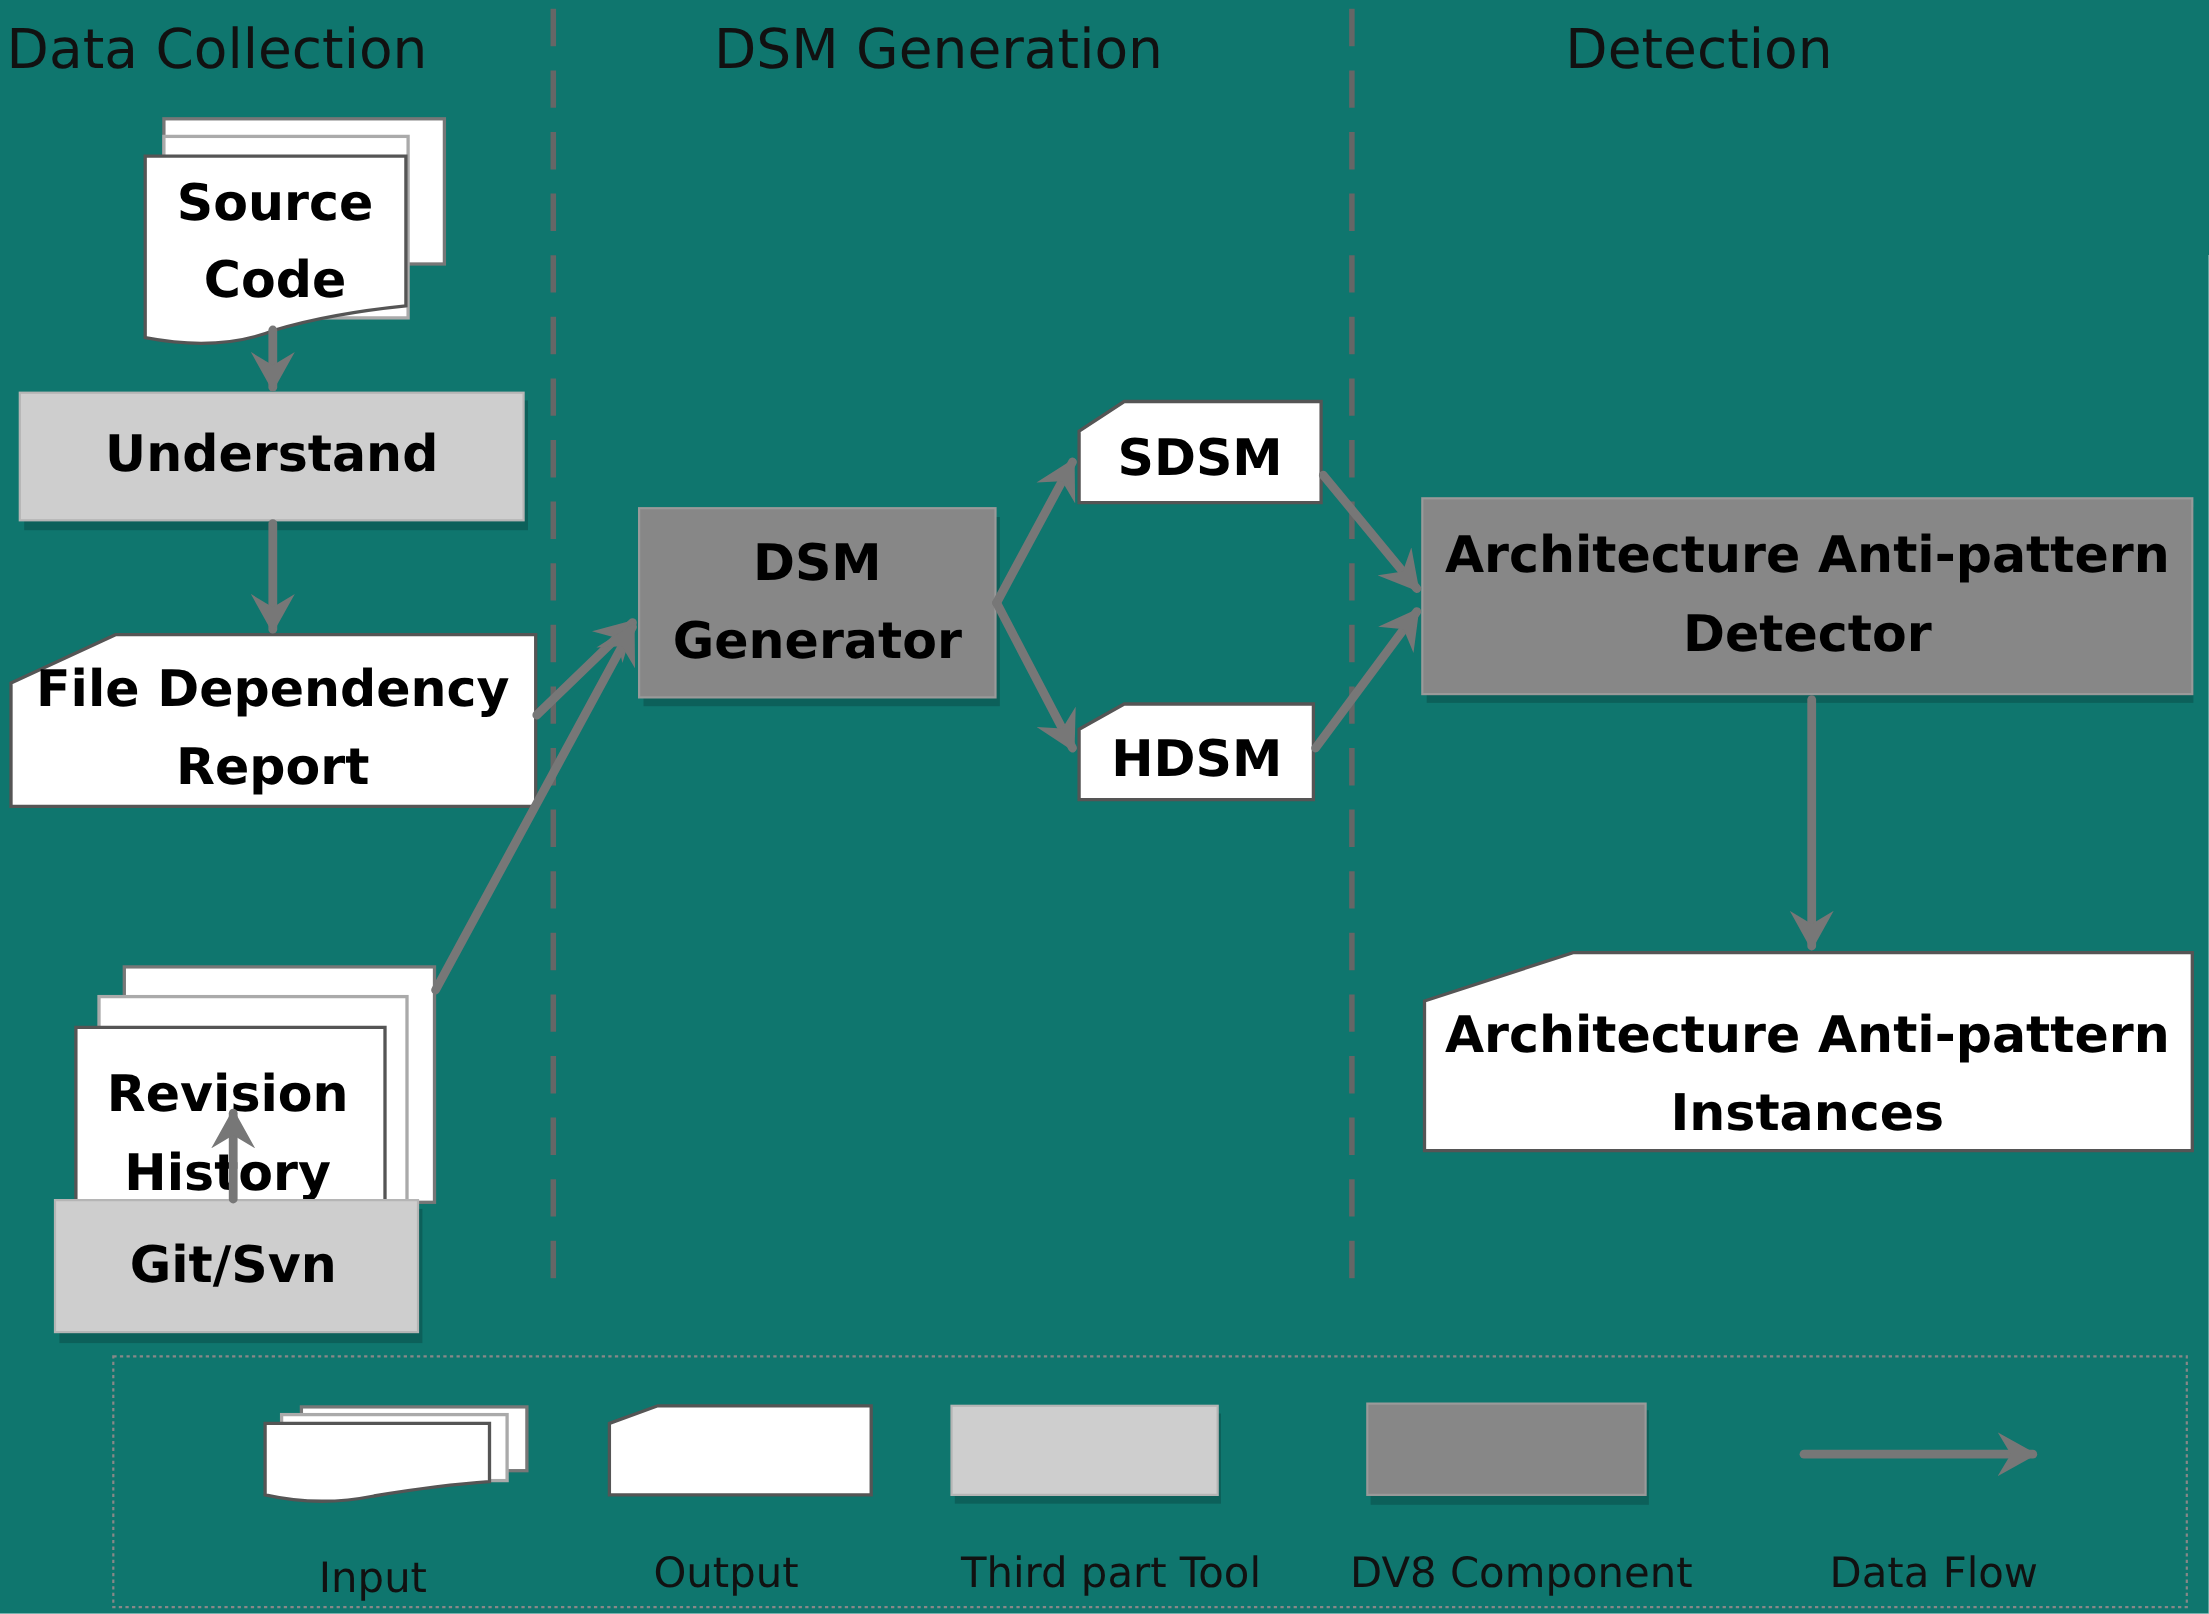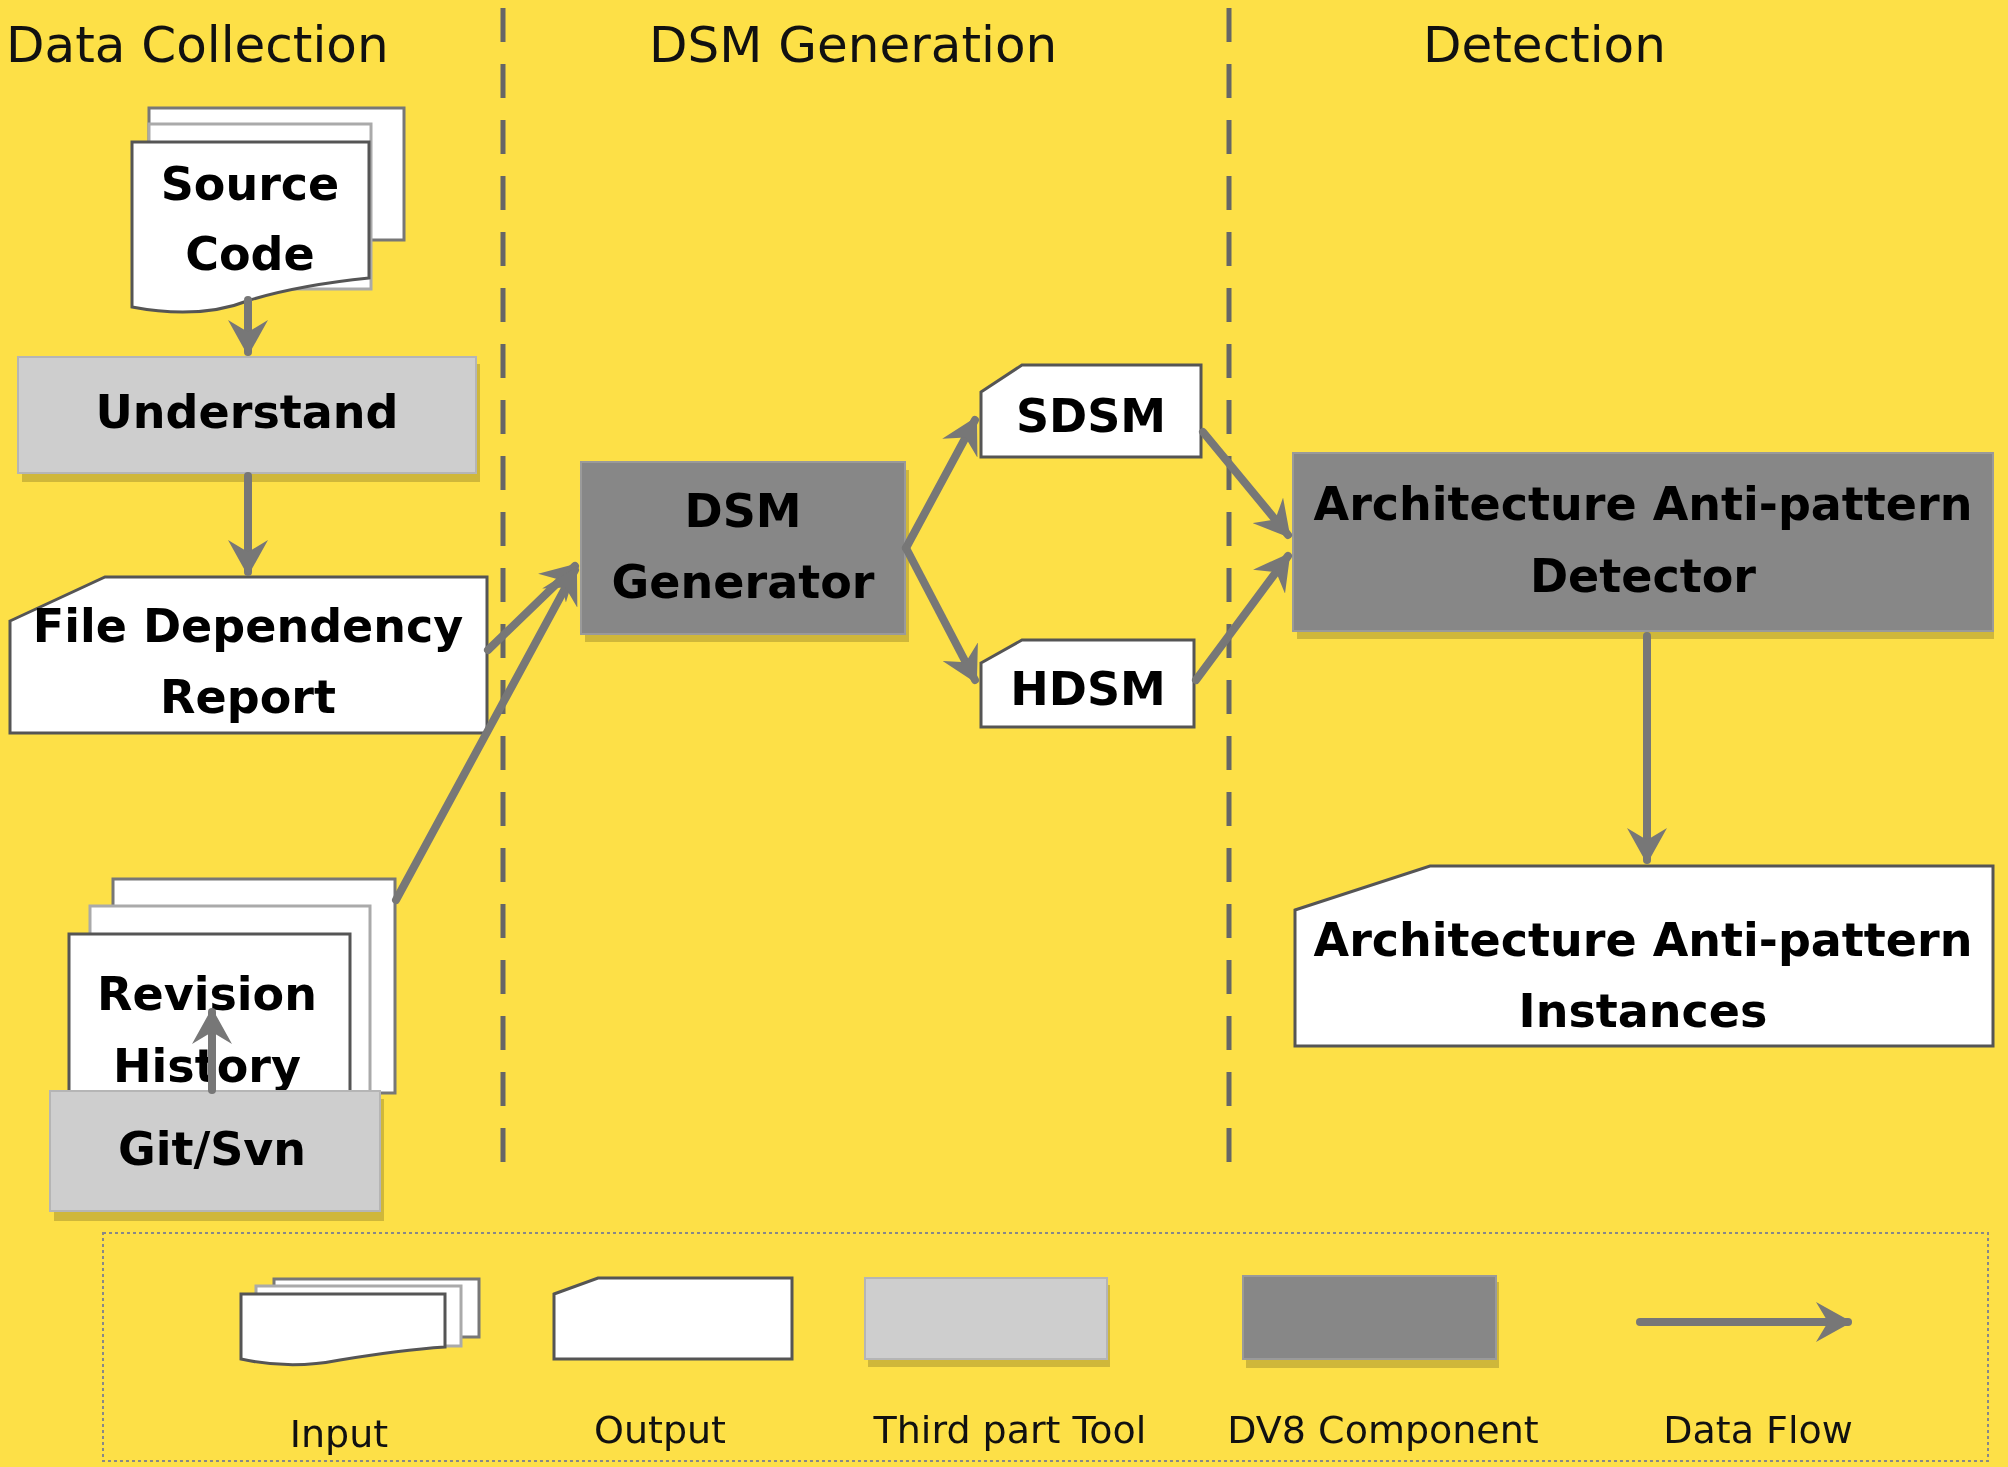--- a/index.html
+++ b/index.html
@@ -1,16 +1,16 @@
 <!DOCTYPE html>
 <html><head>
 <meta charset="utf-8">
 <style>
   html, body { margin: 0; padding: 0; background: #ffffff; }
-  #canvas { position: relative; width: 2008px; height: 1467px; overflow: hidden; background: #fde047;
+  #canvas { position: relative; width: 2008px; height: 1467px; overflow: hidden; background: #0f766e;
             font-family: "DejaVu Sans", "Liberation Sans", sans-serif; }
   svg { position: absolute; left: 0; top: 0; }
   .hdr { font-family: "DejaVu Sans", sans-serif; font-size: 50px; fill: #111; }
   .lbl { font-family: "DejaVu Sans", sans-serif; font-weight: bold; font-size: 46px; fill: #000; }
   .leg { font-family: "DejaVu Sans", sans-serif; font-size: 38px; fill: #111; }
   .doc { fill: #fff; stroke: #555; stroke-width: 3; }
   .docback { fill: #fff; stroke: #777; stroke-width: 3; }
   .docmid { fill: #fff; stroke: #aaa; stroke-width: 3; }
   .tool { fill: #cecece; stroke: #b5b5b5; stroke-width: 2; }
   .comp { fill: #878787; stroke: #9a9a9a; stroke-width: 2; }

